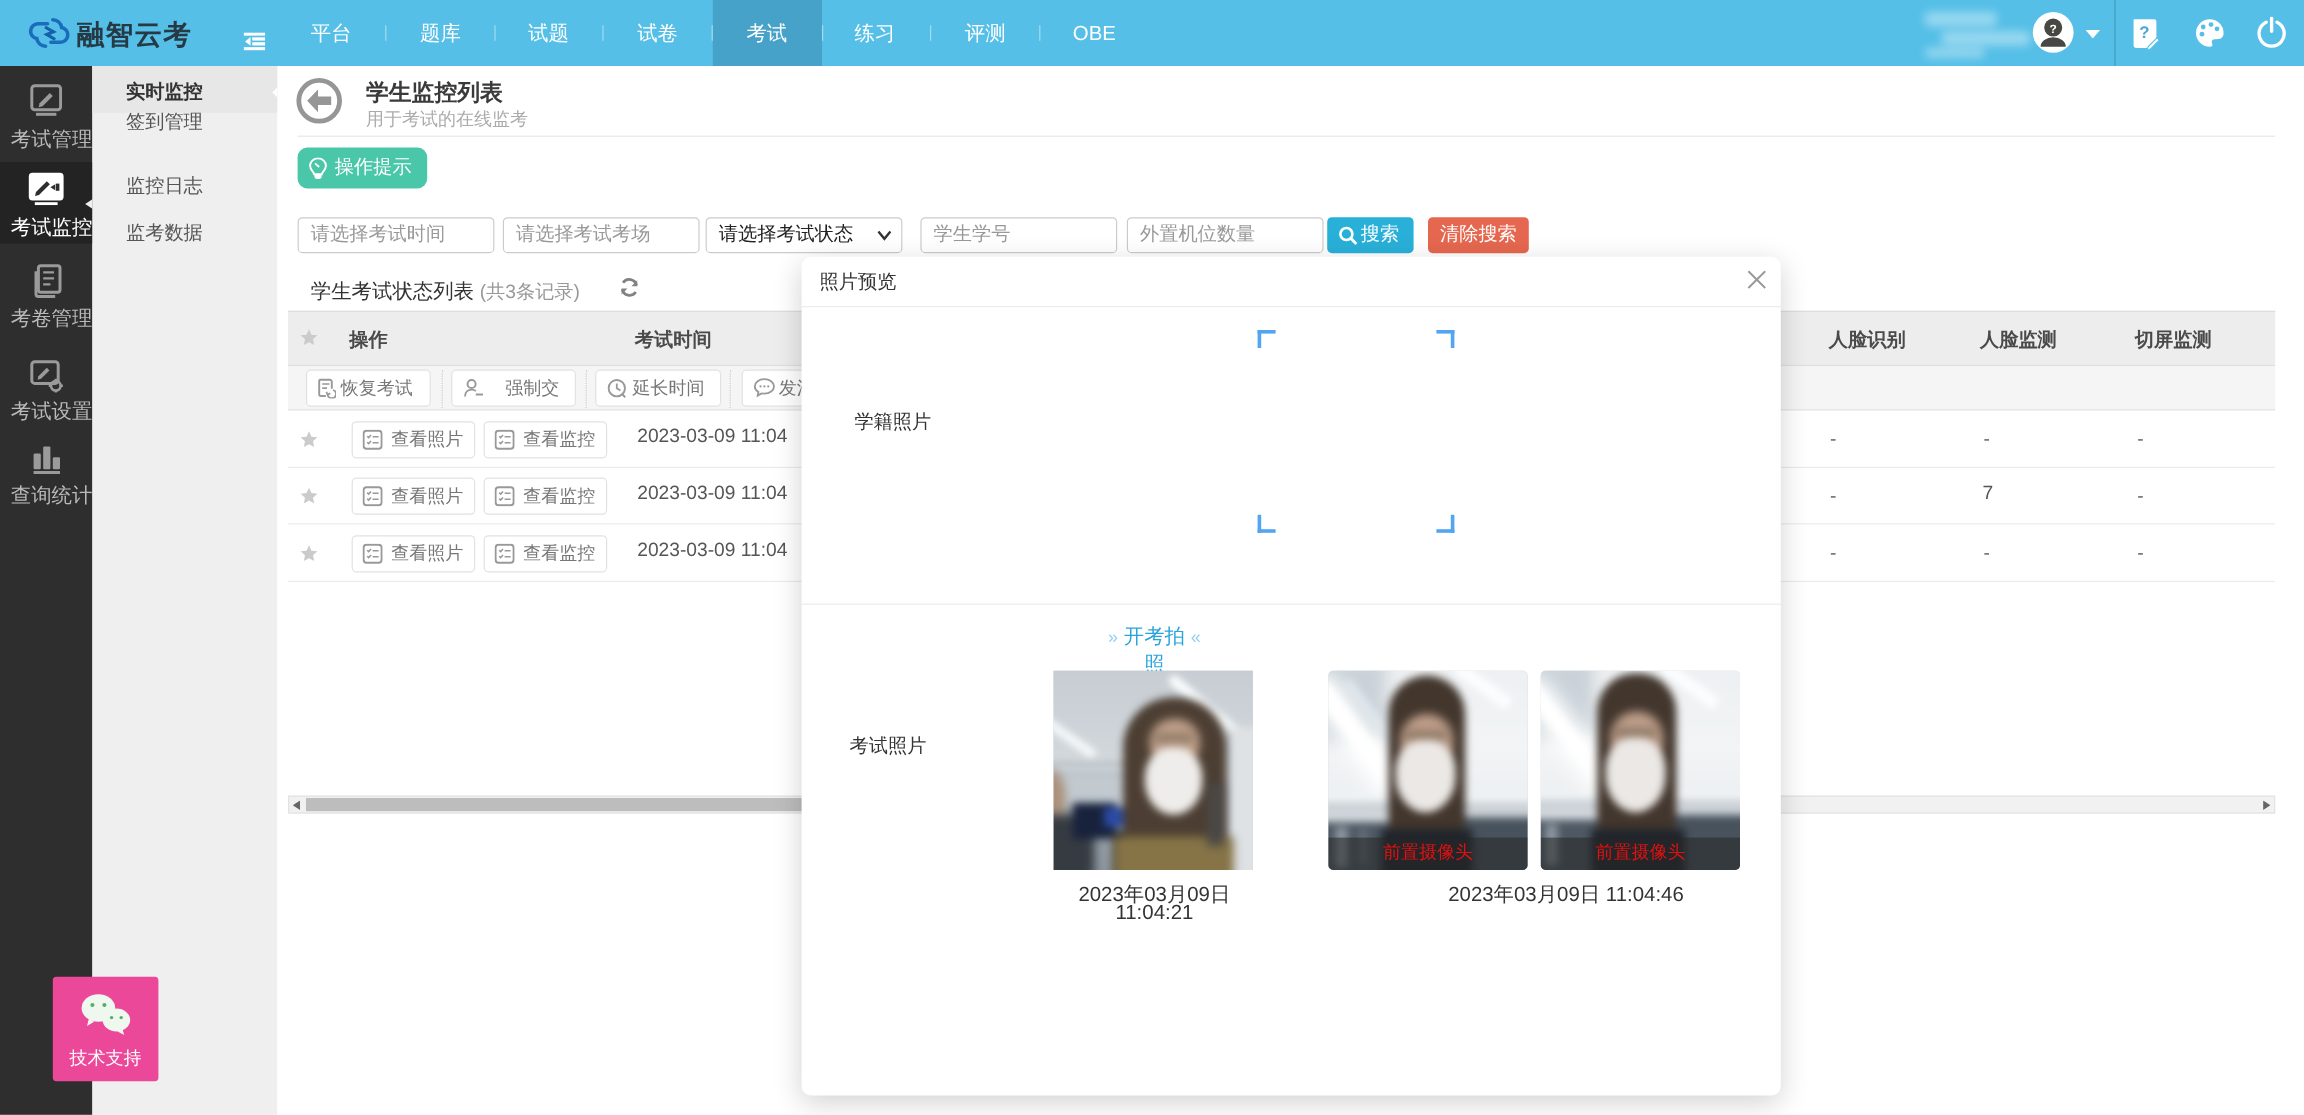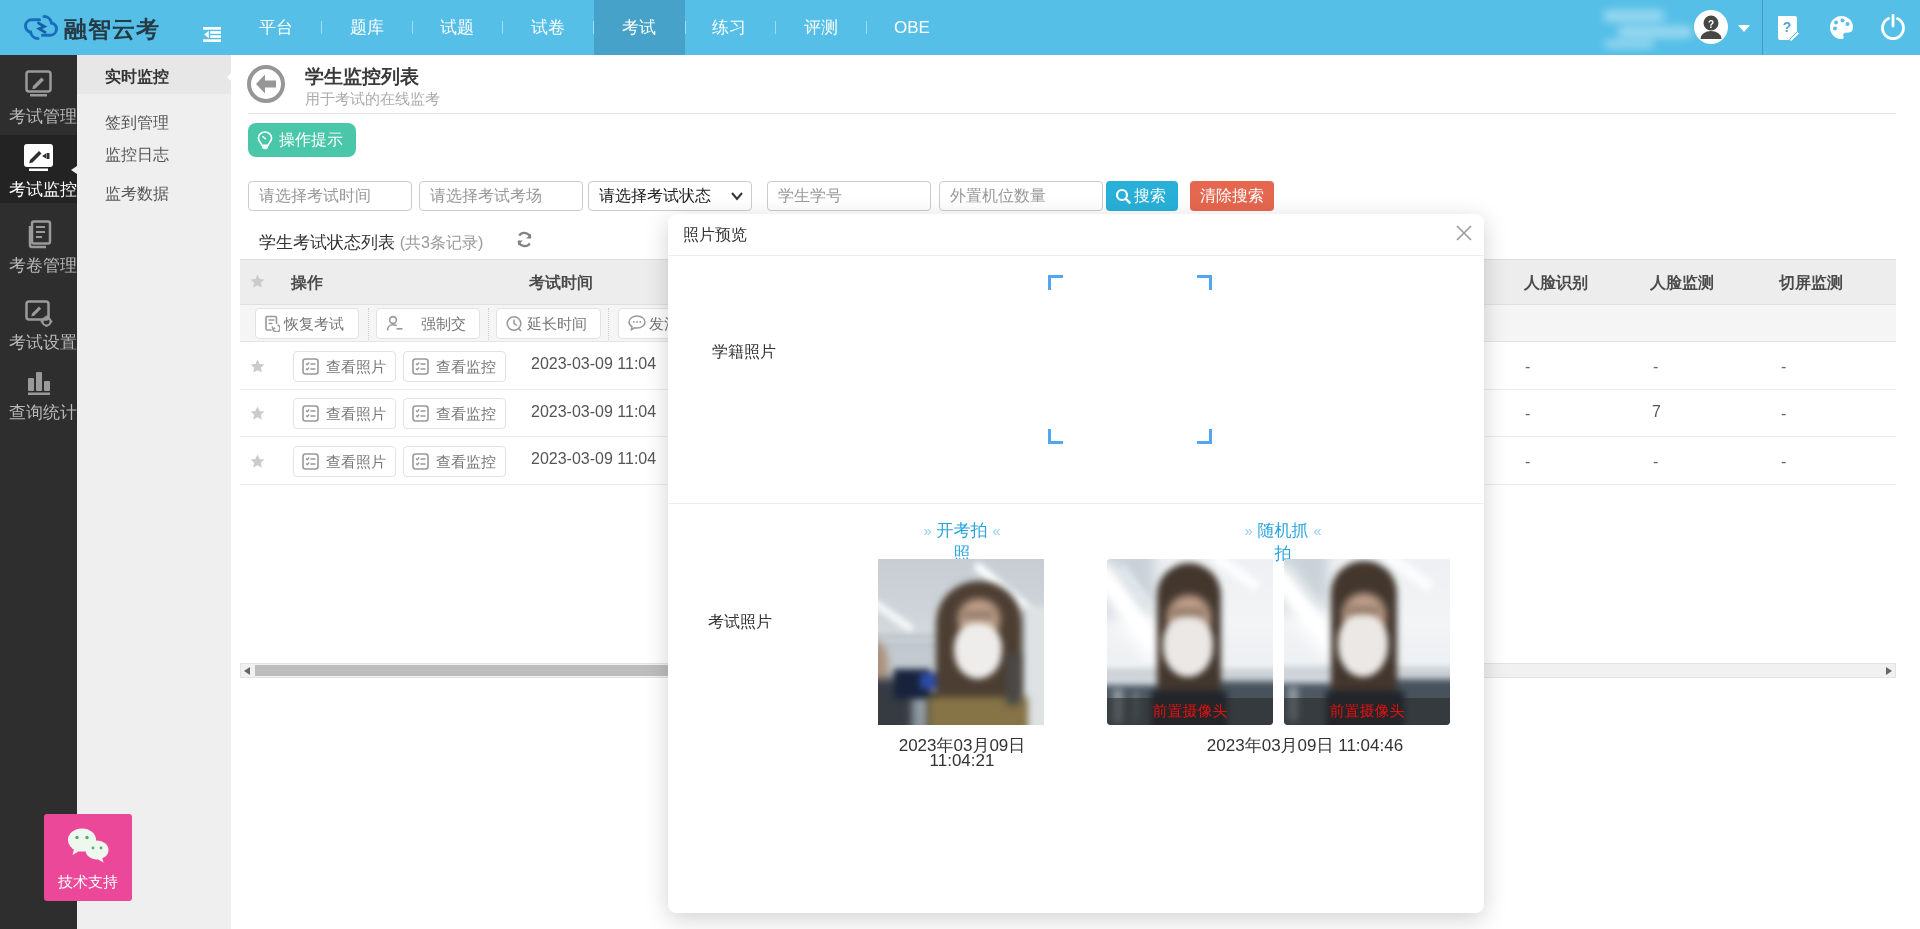--- a/index.html
+++ b/index.html
@@ -279,21 +279,21 @@
     <rect x="18" y="13" width="6" height="10" rx="1" fill="#9a9a9a"></rect>
     <rect x="2" y="24.5" width="22" height="2.5" fill="#9a9a9a"></rect>
   </svg>
   <div class="s1item" style="top:346px;">查询统计</div>
 </div>
 
 <div id="side2">
   <div class="s2active"></div>
   <div class="s2notch"></div>
   <div class="s2item" style="top:12px; font-weight:bold; color:#333;">实时监控</div>
-  <div class="s2item" style="top:58px;font-family:Liberation Serif, serif;">签到管理</div>
+  <div class="s2item" style="top:37px;font-family:Liberation Serif, serif;">签到管理</div>
   <div class="s2item" style="top:90px;">监控日志</div>
   <div class="s2item" style="top:129px;">监考数据</div>
 </div>
 
 <div id="nav">
   <svg class="logoicon" width="36" height="37" viewBox="0 0 36 37">
     <path d="M21 7.5 a7.5 7.5 0 0 1 7.4 6.4 a6.2 6.2 0 0 1 -1 12.3 l-8 0" fill="none" stroke="#1a6dbb" stroke-width="3" stroke-linecap="round"></path>
     <path d="M15 29.5 a7.5 7.5 0 0 1 -7.4 -6.4 a6.2 6.2 0 0 1 1 -12.3 l8 0" fill="none" stroke="#1a6dbb" stroke-width="3" stroke-linecap="round"></path>
     <path d="M14.5 13.5 l7 4 -5.5 2.2 7 4.2" fill="none" stroke="#1760a8" stroke-width="2.6"></path>
   </svg>
@@ -380,21 +380,20 @@
   <div class="mlabel" style="left:44px; top:128px;">学籍照片</div>
   <div class="mlabel" style="left:40px; top:398px;">考试照片</div>
   <div style="position:absolute; left:0; top:289px; width:816px; height:1px; background:#ececec;"></div>
 
   <div class="corner" style="left:380px; top:61px;  border-left:3px solid #52a5f0; border-top:3px solid #52a5f0;"></div>
   <div class="corner" style="left:529px; top:61px;  border-right:3px solid #52a5f0; border-top:3px solid #52a5f0;"></div>
   <div class="corner" style="left:380px; top:215px; border-left:3px solid #52a5f0; border-bottom:3px solid #52a5f0;"></div>
   <div class="corner" style="left:529px; top:215px; border-right:3px solid #52a5f0; border-bottom:3px solid #52a5f0;"></div>
 
   <div class="bluelabel" style="left:194px; top:305px; width:200px;"><span class="guil">»</span> 开考拍 <span class="guil">«</span><br>照</div>
-  <div class="bluelabel" style="left:515px; top:305px; width:200px;"><span class="guil">»</span> 随机抓 <span class="guil">«</span><br>拍</div>
 
   <div class="photo" style="left:210px;">
    <div style="position:absolute;left:-8px;top:-8px;width:182px;height:182px;filter:blur(2.5px);">
     <div class="abs" style="left:0;top:0;width:182px;height:182px;background:linear-gradient(180deg,#c6ccd2 0%,#cdd3d8 30%,#d3d8dc 45%,#b3bcc3 58%,#9aa4ac 72%,#8a949c 100%);"></div>
     <div class="abs" style="left:108px;top:10px;width:74px;height:9px;background:#fafdfe;transform:rotate(40deg);transform-origin:left top;filter:blur(1.5px);border-radius:5px;"></div>
     <div class="abs" style="left:-6px;top:40px;width:62px;height:8px;background:#f4f8fa;transform:rotate(35deg);transform-origin:left top;filter:blur(1.5px);border-radius:4px;"></div>
     <div class="abs" style="left:0px;top:86px;width:84px;height:44px;background:#9aa3ab;filter:blur(2px);"></div>
     <div class="abs" style="left:2px;top:92px;width:80px;height:30px;background:#c2cad0;filter:blur(2px);"></div>
     <div class="abs" style="left:0px;top:88px;width:80px;height:3px;background:#e8edf0;filter:blur(1px);"></div>
     <div class="abs" style="left:146px;top:55px;width:36px;height:127px;background:#dee2e5;filter:blur(2px);"></div>

